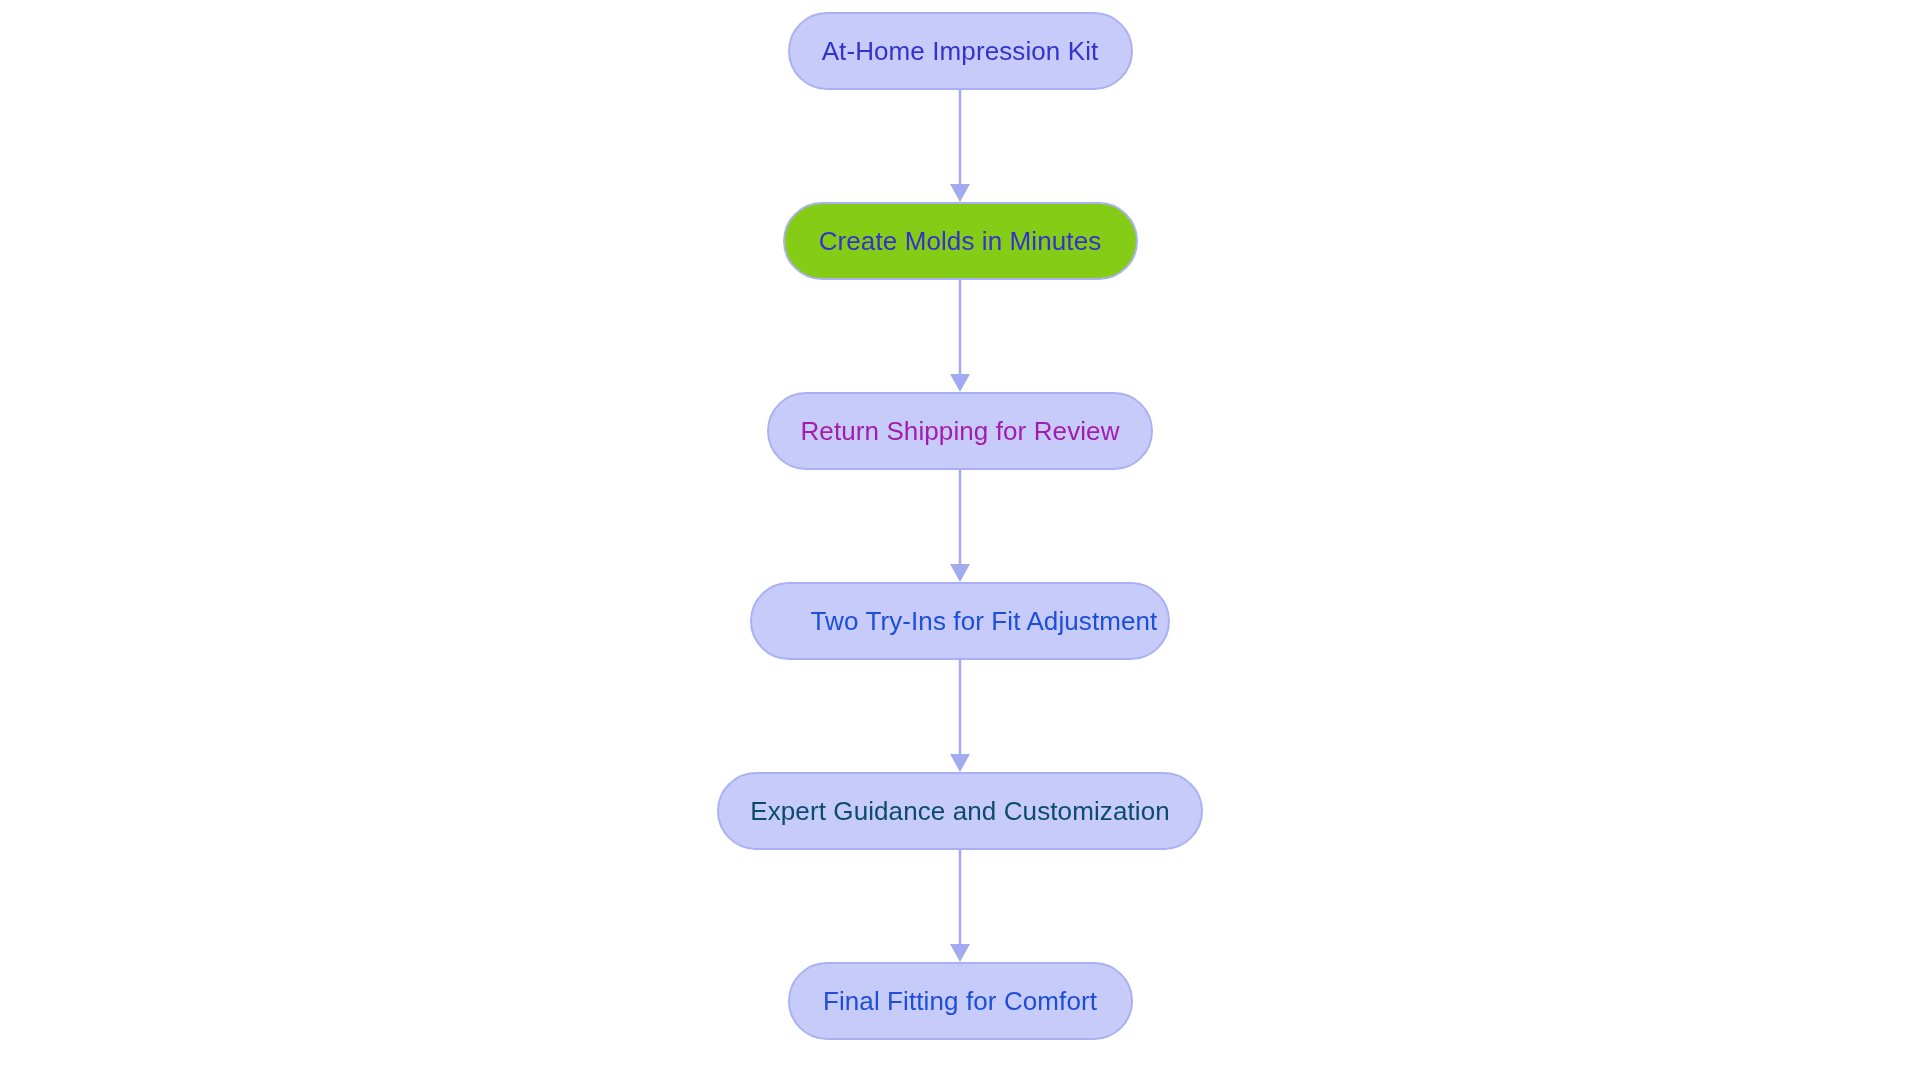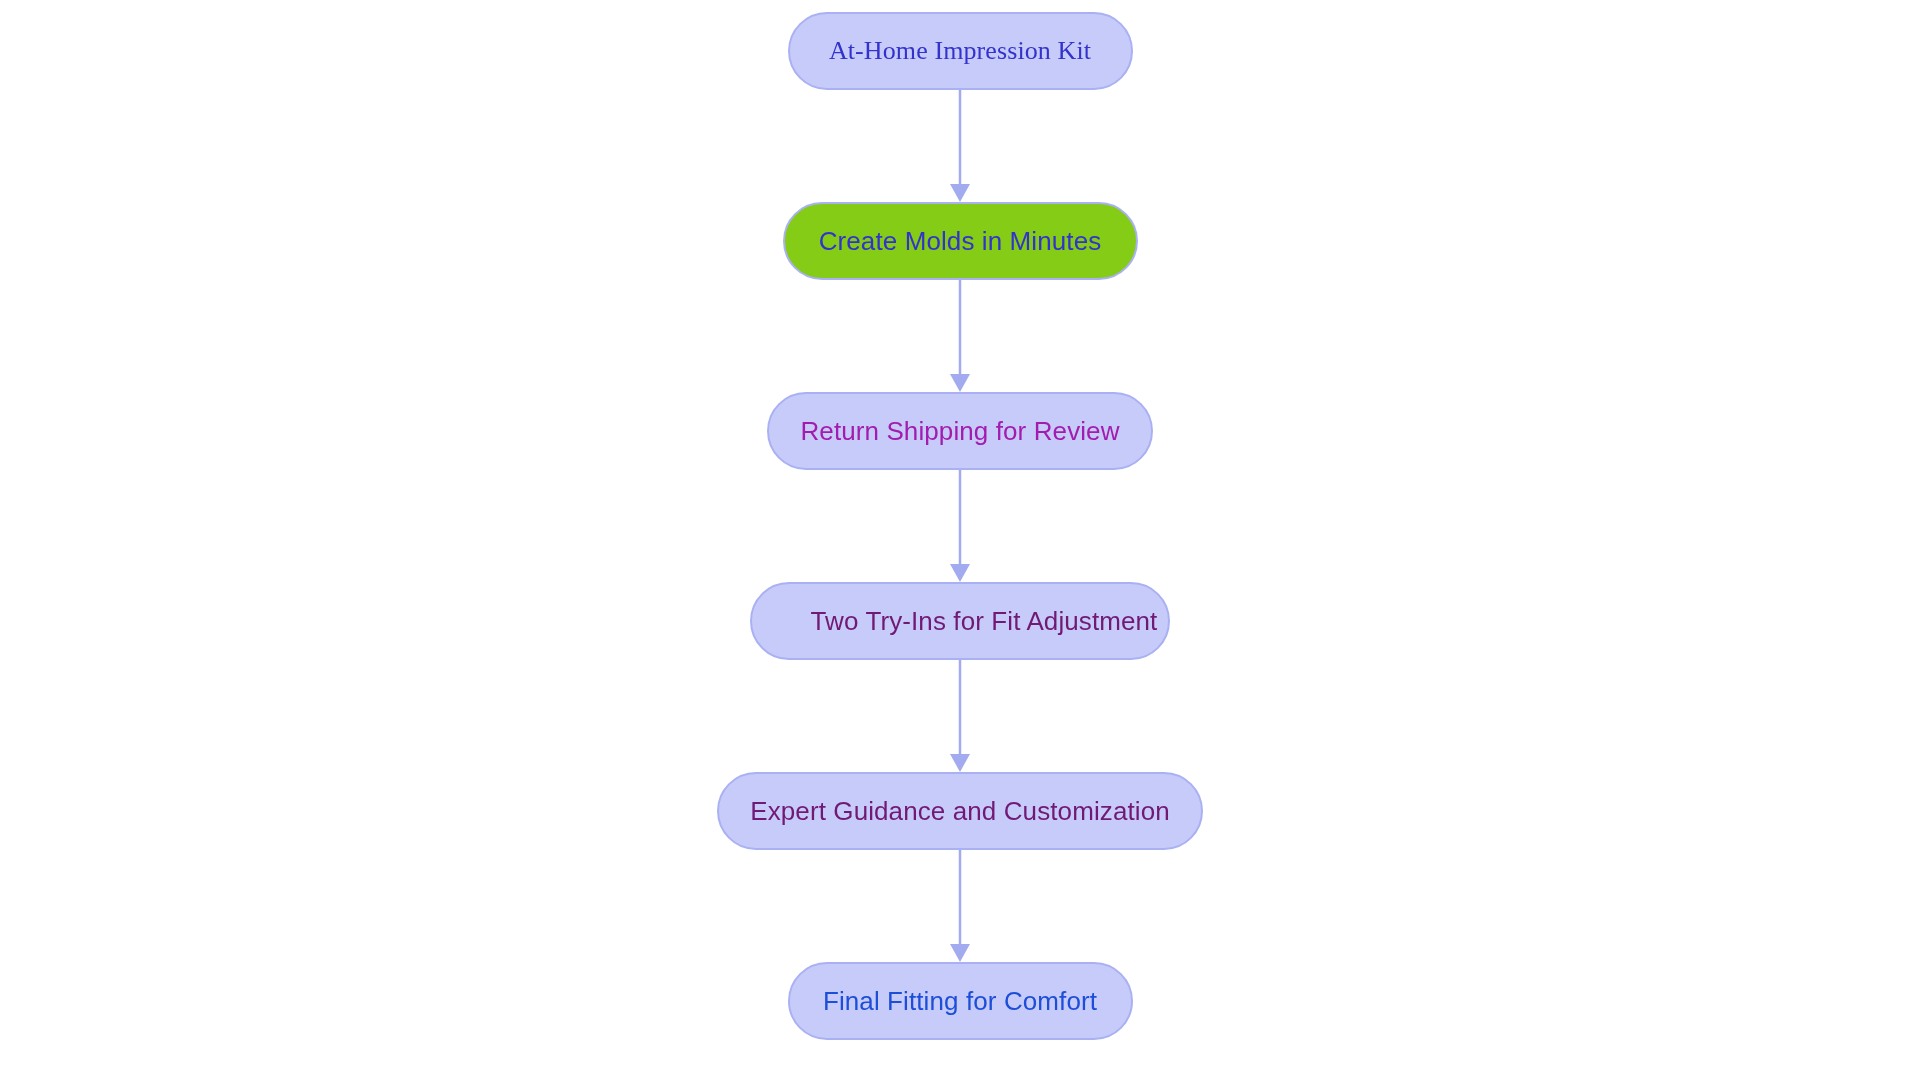--- a/index.html
+++ b/index.html
@@ -69,21 +69,21 @@
 </head>
 <body>
 
 <div id="canvas" style="background: rgb(255, 255, 255);">
   <div class="flow-column">
 
     <div class="spacer-top"></div>
 
     <div class="node-row">
       <div class="node" id="node-0" style="width: 345px; background: rgb(199, 203, 250); border-color: rgb(170, 177, 242);">
-        <span class="node-label" style="color: rgb(51, 51, 204); font-family: Liberation Serif, serif;">At-Home Impression Kit</span>
+        <span class="node-label" style="color: rgb(51, 51, 204);">At-Home Impression Kit</span>
       </div>
     </div>
 
     <svg class="connector" viewBox="0 0 22 112">
       <line x1="11" y1="0" x2="11" y2="94" stroke="#a3abf0" stroke-width="2.5"></line>
       <polygon points="1,94 21,94 11,112" fill="#a3abf0"></polygon>
     </svg>
 
     <div class="node-row">
       <div class="node" id="node-1" style="width: 355px; background: #84cc16; border-color: rgb(170, 177, 242);">
@@ -102,32 +102,32 @@
       </div>
     </div>
 
     <svg class="connector" viewBox="0 0 22 112">
       <line x1="11" y1="0" x2="11" y2="94" stroke="#a3abf0" stroke-width="2.5"></line>
       <polygon points="1,94 21,94 11,112" fill="#a3abf0"></polygon>
     </svg>
 
     <div class="node-row">
       <div class="node" id="node-3" style="width: 420px; background: rgb(199, 203, 250); border-color: rgb(170, 177, 242);">
-        <span class="node-label" style="color: #701a75; margin-left: 48px;">Two Try-Ins for Fit Adjustment</span>
+        <span class="node-label" style="color: #1d4ed8; margin-left: 48px;">Two Try-Ins for Fit Adjustment</span>
       </div>
     </div>
 
     <svg class="connector" viewBox="0 0 22 112">
       <line x1="11" y1="0" x2="11" y2="94" stroke="#a3abf0" stroke-width="2.5"></line>
       <polygon points="1,94 21,94 11,112" fill="#a3abf0"></polygon>
     </svg>
 
     <div class="node-row">
       <div class="node" id="node-4" style="width: 486px; background: rgb(199, 203, 250); border-color: rgb(170, 177, 242);">
-        <span class="node-label" style="color: #701a75;">Expert Guidance and Customization</span>
+        <span class="node-label" style="color: #0c4a6e;">Expert Guidance and Customization</span>
       </div>
     </div>
 
     <svg class="connector" viewBox="0 0 22 112">
       <line x1="11" y1="0" x2="11" y2="94" stroke="#a3abf0" stroke-width="2.5"></line>
       <polygon points="1,94 21,94 11,112" fill="#a3abf0"></polygon>
     </svg>
 
     <div class="node-row">
       <div class="node" id="node-5" style="width: 345px; background: rgb(199, 203, 250); border-color: rgb(170, 177, 242);">

